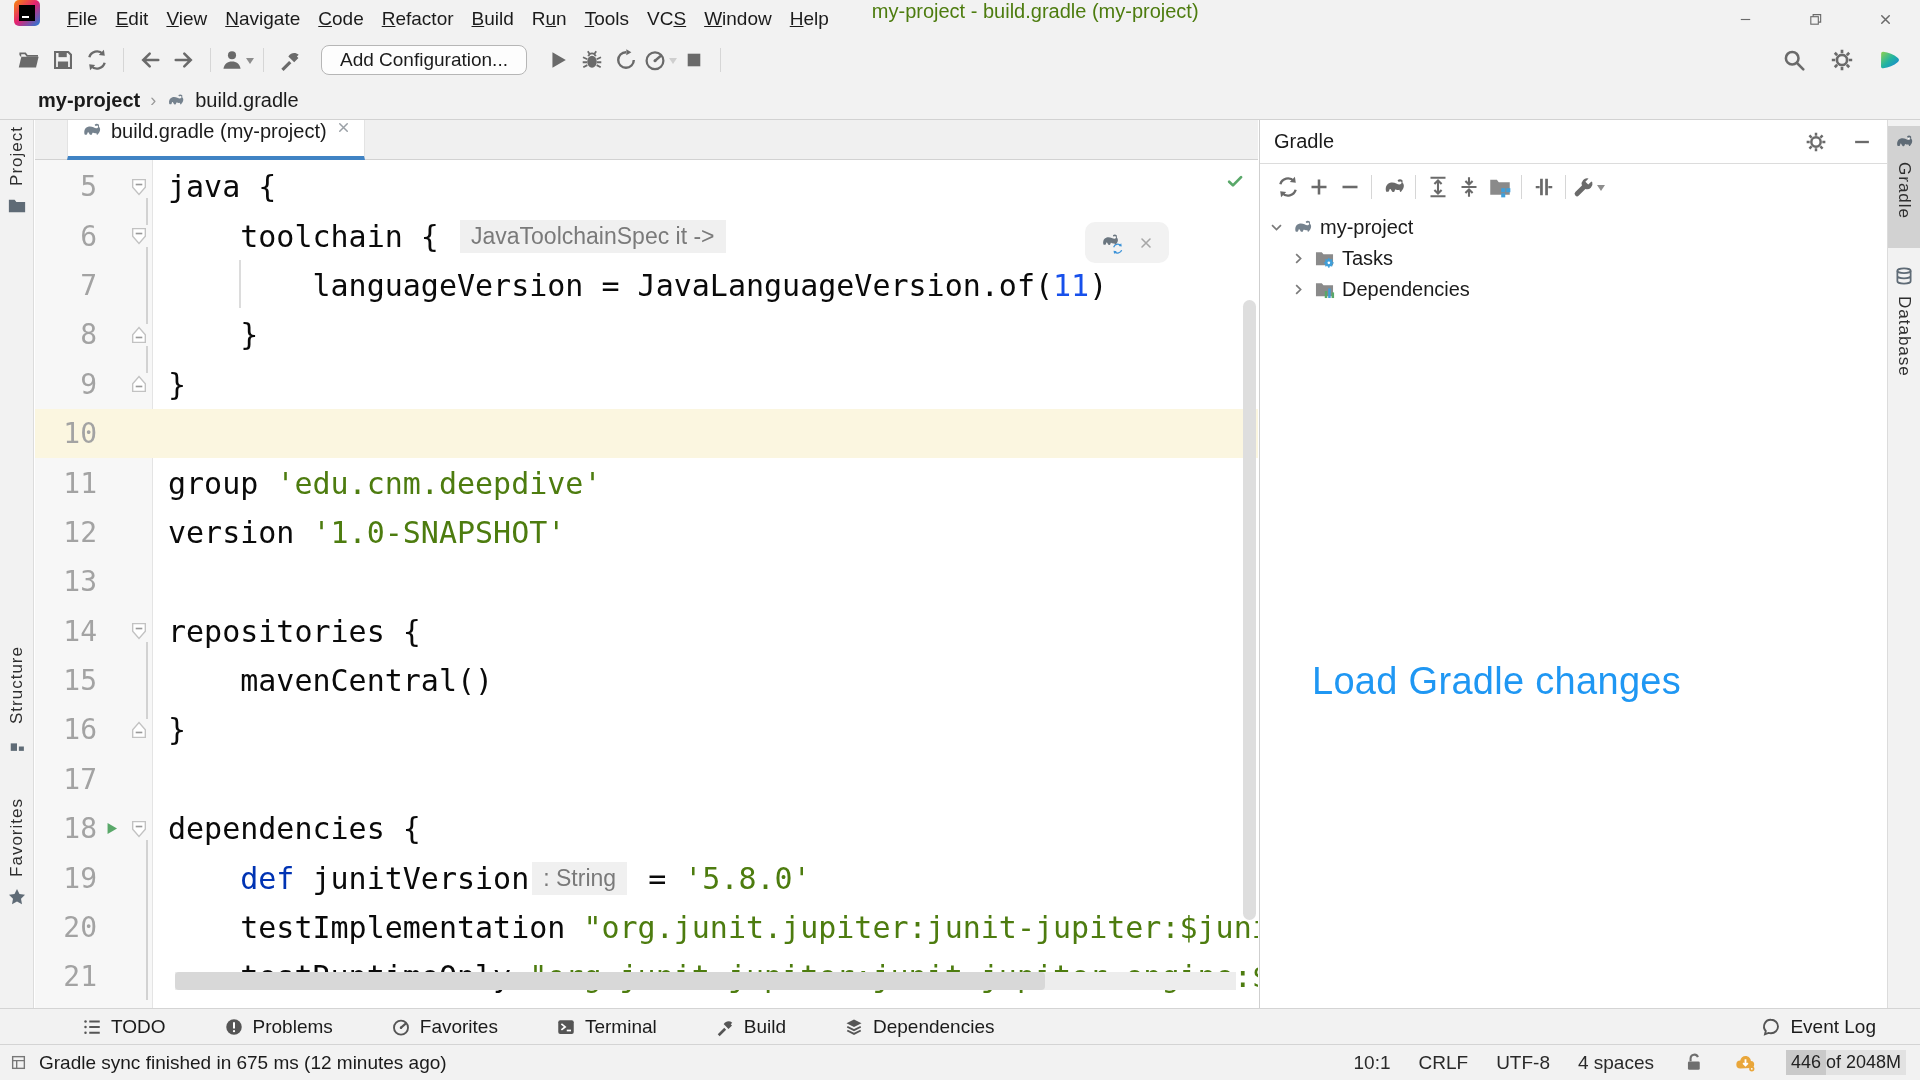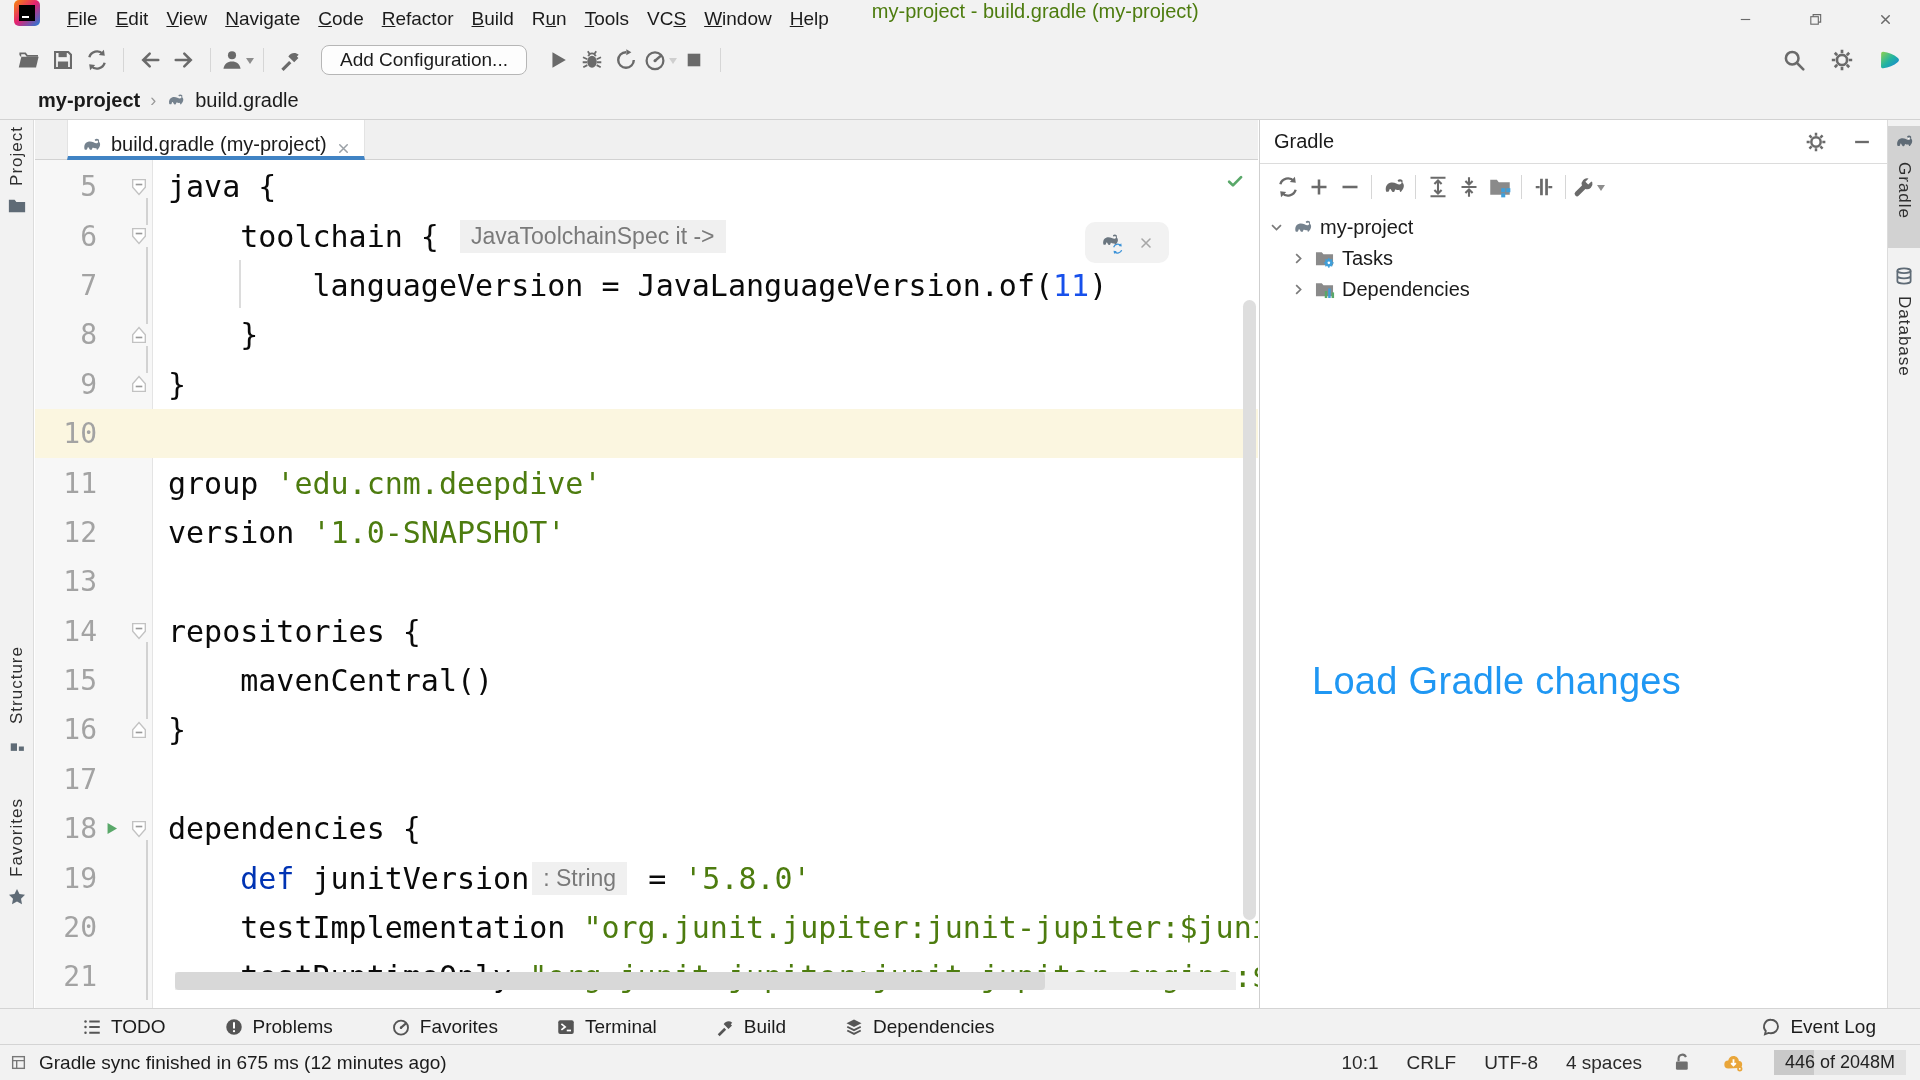--- a/index.html
+++ b/index.html
@@ -47,21 +47,21 @@
   .vtab.active{background:#d2d2d2}
   #strip-left .vtab:nth-child(1){top:0}
   #strip-left .vtab:nth-child(2){top:520px}
   #strip-left .vtab:nth-child(3){top:672px}
   #strip-right .vtab:nth-child(1){top:6px;height:122px}
   #strip-right .vtab:nth-child(2){top:140px;height:160px}
 
   
   #center{position:absolute;left:35px;top:0;bottom:0;width:1223px}
   #tabbar{position:absolute;top:0;left:0;right:0;height:40px;background:#f0f0f0;border-bottom:1px solid #d2d2d2}
-  #tab-active{position:absolute;left:32px;top:0;height:40px;background:#fff;display:flex;align-items:flex-end;gap:9px;padding:0 13px;border-bottom:4px solid #4083c4;font-size:20px;border-right:1px solid #e3e3e3;border-left:1px solid #e3e3e3}
+  #tab-active{position:absolute;left:32px;top:0;height:40px;background:#fff;display:flex;align-items:flex-start;gap:9px;padding:0 13px;border-bottom:4px solid #4083c4;font-size:20px;border-right:1px solid #e3e3e3;border-left:1px solid #e3e3e3}
   #tab-active svg.ele{width:21px;height:21px;color:#75828e}
   #tab-active svg.cls{width:15px;height:15px;color:#9aa0a6}
 
   #editor{position:absolute;top:40px;left:0;right:0;bottom:0;background:#fff;overflow:hidden}
   #gutter-bg{position:absolute;left:0;top:0;bottom:0;width:118px;background:#f7f7f7;border-right:1px solid #e4e4e4}
   .fline{position:absolute;left:111px;width:2px;background:#d2d2d2;z-index:3}
   .iguide{position:absolute;left:204px;width:2px;background:#dcdcdc;z-index:3}
   #code-rows{position:absolute;left:0;top:2px;right:0;z-index:2}
   .crow{display:flex;height:49.4px;align-items:center;font-family:"DejaVu Sans Mono",monospace;font-size:30px;white-space:pre;color:#0a0a0a}
   .crow.caret{background:#fbf6e0}
@@ -102,21 +102,21 @@
   #bottombar{position:absolute;left:0;right:0;bottom:36px;height:36px;background:#f2f2f2;border-top:1px solid #d4d4d4;display:flex;align-items:center;padding-left:82px;gap:58px}
   .btool{display:flex;align-items:center;gap:9px;font-size:19px}
   .btool svg.icon{width:20px;height:20px;color:#555}
   #event-log{margin-left:auto;margin-right:44px}
   #statusbar{position:absolute;left:0;right:0;bottom:0;height:36px;background:#f2f2f2;border-top:1px solid #d4d4d4;display:flex;align-items:center;padding:8px 10px}
   #status-msg-icon{width:17px;height:17px;color:#777}
   #status-msg{margin-left:12px;font-size:19px}
   #status-right{margin-left:auto;display:flex;align-items:center;gap:30px;margin-right:4px;font-size:19px;color:#2a2a2a}
   #status-right svg.icon{width:21px;height:21px;color:#6f6f6f}
   #status-right .cloud{width:27px;height:25px}
-  #mem-pill{width:132px;height:25px;background:#e2e2e2;position:relative;text-align:center;font-size:18px;line-height:25px;color:#222}
+  #mem-pill{width:120px;height:25px;background:#e2e2e2;position:relative;text-align:center;font-size:18px;line-height:25px;color:#222}
   #mem-fill{position:absolute;left:0;top:0;bottom:0;width:40px;background:#c9c9c9}
   #mem-text{position:relative}
 
   
   #overlay{position:absolute;inset:0;z-index:60;pointer-events:none}
   #annotation-label{position:absolute;left:1312px;top:660px;font-size:38px;z-index:61;pointer-events:none;letter-spacing:.3px}
   #defs{position:absolute;width:0;height:0;overflow:hidden}
 </style>
 </head>
 <body>

